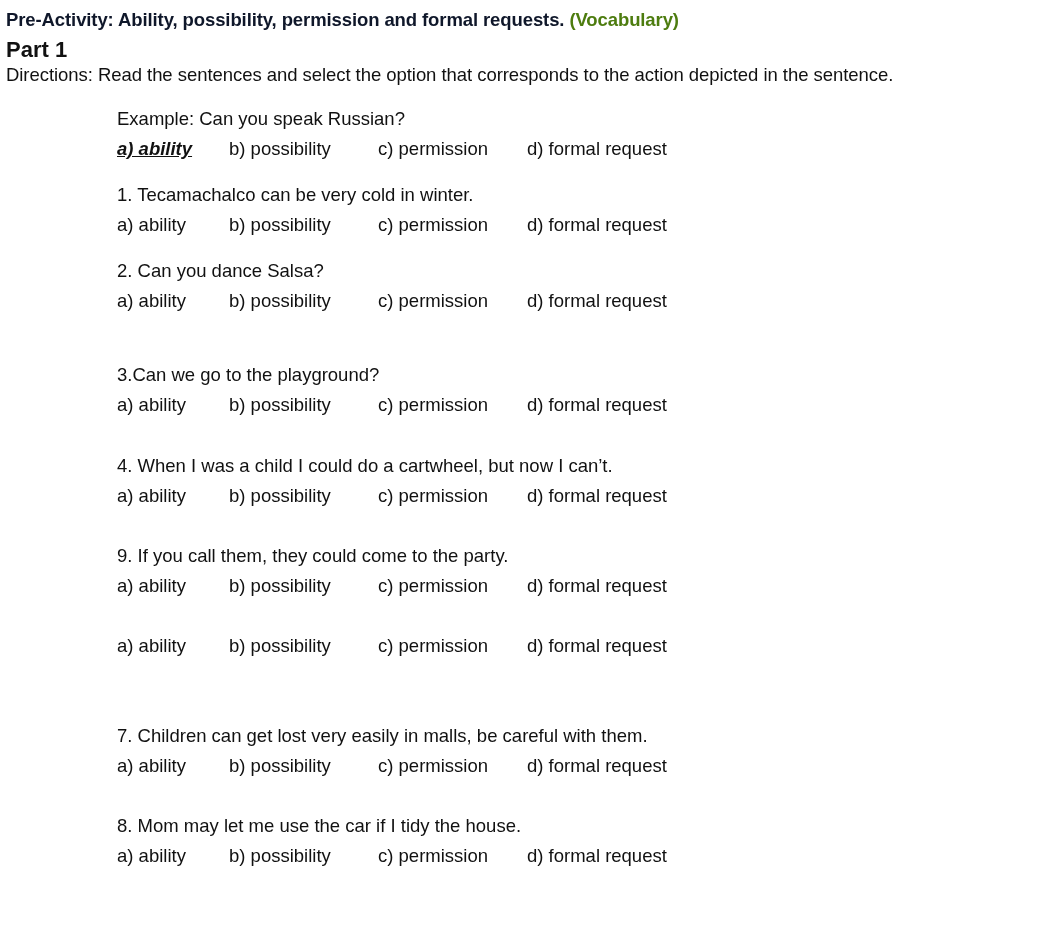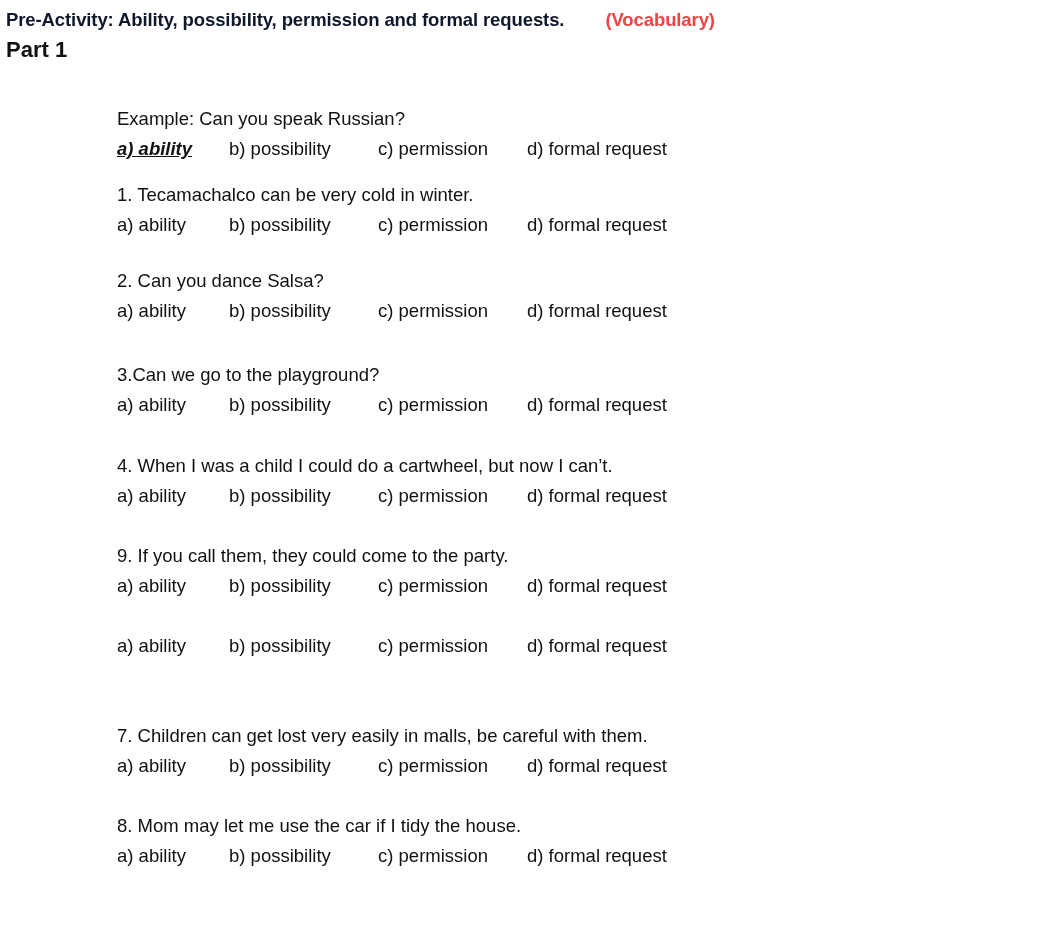--- a/index.html
+++ b/index.html
@@ -8,21 +8,21 @@
     font-family: "Liberation Sans", "DejaVu Sans", sans-serif;
     color: #111111;
   }
   .page { position: absolute; left: 0; top: 0; width: 1039px; height: 946px; }
   .title {
     position: absolute; left: 6px; top: 9px;
     font-size: 18.5px; font-weight: bold; letter-spacing: -0.1px;
     white-space: nowrap;
   }
   .title .green { color: #0f172a; }
-  .title .red { color: #ef4444; margin-left: 36px; }
+  .title .red { color: #4d7c0f; }
   .part {
     position: absolute; left: 6px; top: 37px;
     font-size: 22px; font-weight: bold;
   }
   .directions {
     position: absolute; left: 6px; top: 64px;
     font-size: 18.5px; white-space: nowrap; letter-spacing: -0.05px;
   }
   .block { position: absolute; left: 117px; font-size: 18.5px; white-space: nowrap; }
   .sentence { height: 30px; line-height: 30px; }
@@ -39,20 +39,21 @@
 
 <div class="page">
 
   <div class="title">
     <span class="green">Pre-Activity: Ability, possibility, permission and formal requests.</span>
     <span class="red">(Vocabulary)</span>
   </div>
 
   <div class="part">Part 1</div>
 
+  <div class="directions">Directions: Read the sentences and select the option that corresponds to the action depicted in the sentence.</div>
 
   <div class="block" style="top:80px;margin-top:24px;">
     <div class="sentence">Example: Can you speak Russian?</div>
     <div class="options">
       <span class="opt a selected">a) ability</span>
       <span class="opt b">b) possibility</span>
       <span class="opt c">c) permission</span>
       <span class="opt d">d) formal request</span>
     </div>
   </div>
@@ -60,21 +61,21 @@
   <div class="block" style="top:180px;">
     <div class="sentence">1. Tecamachalco can be very cold in winter.</div>
     <div class="options">
       <span class="opt a">a) ability</span>
       <span class="opt b">b) possibility</span>
       <span class="opt c">c) permission</span>
       <span class="opt d">d) formal request</span>
     </div>
   </div>
 
-  <div class="block" style="top:266px;">
+  <div class="block" style="top:256px;">
     <div class="sentence">2. Can you dance Salsa?</div>
     <div class="options">
       <span class="opt a">a) ability</span>
       <span class="opt b">b) possibility</span>
       <span class="opt c">c) permission</span>
       <span class="opt d">d) formal request</span>
     </div>
   </div>
 
   <div class="block" style="top:360px;">

